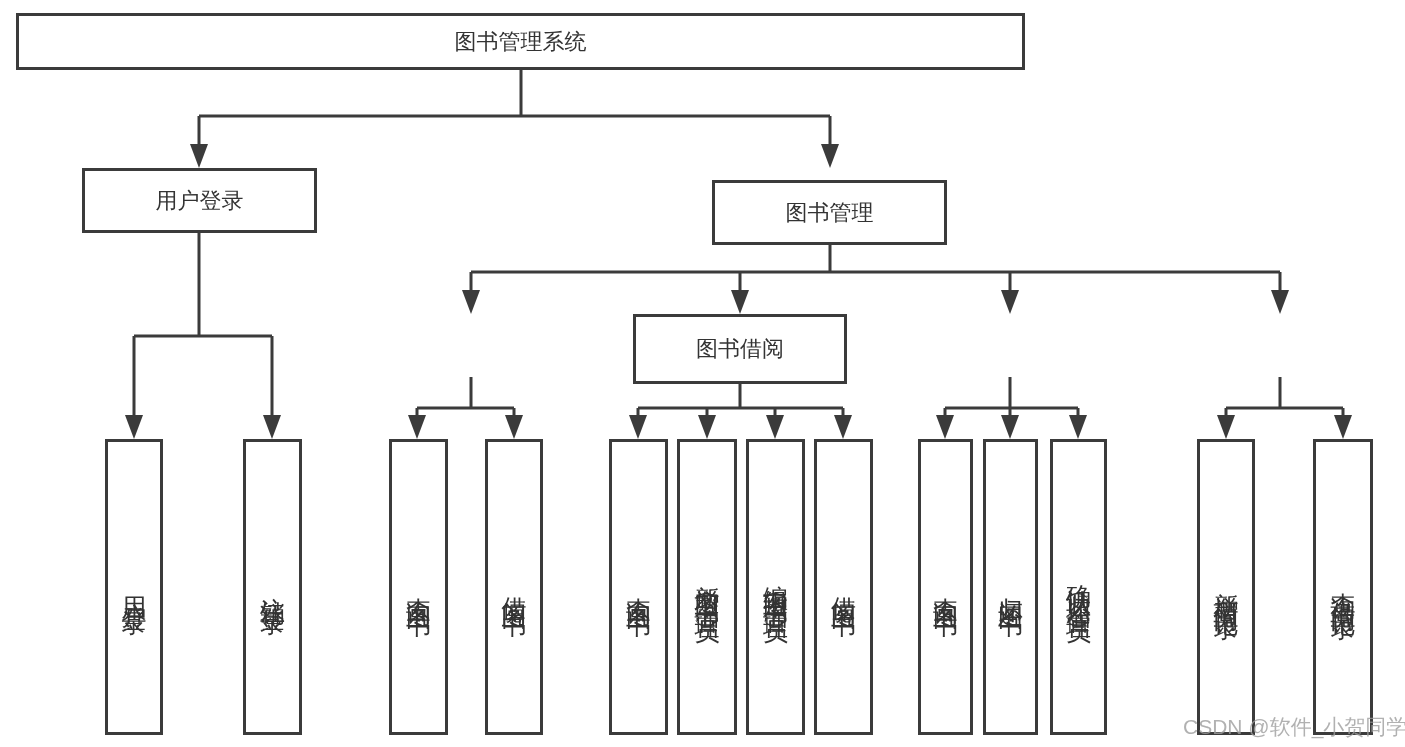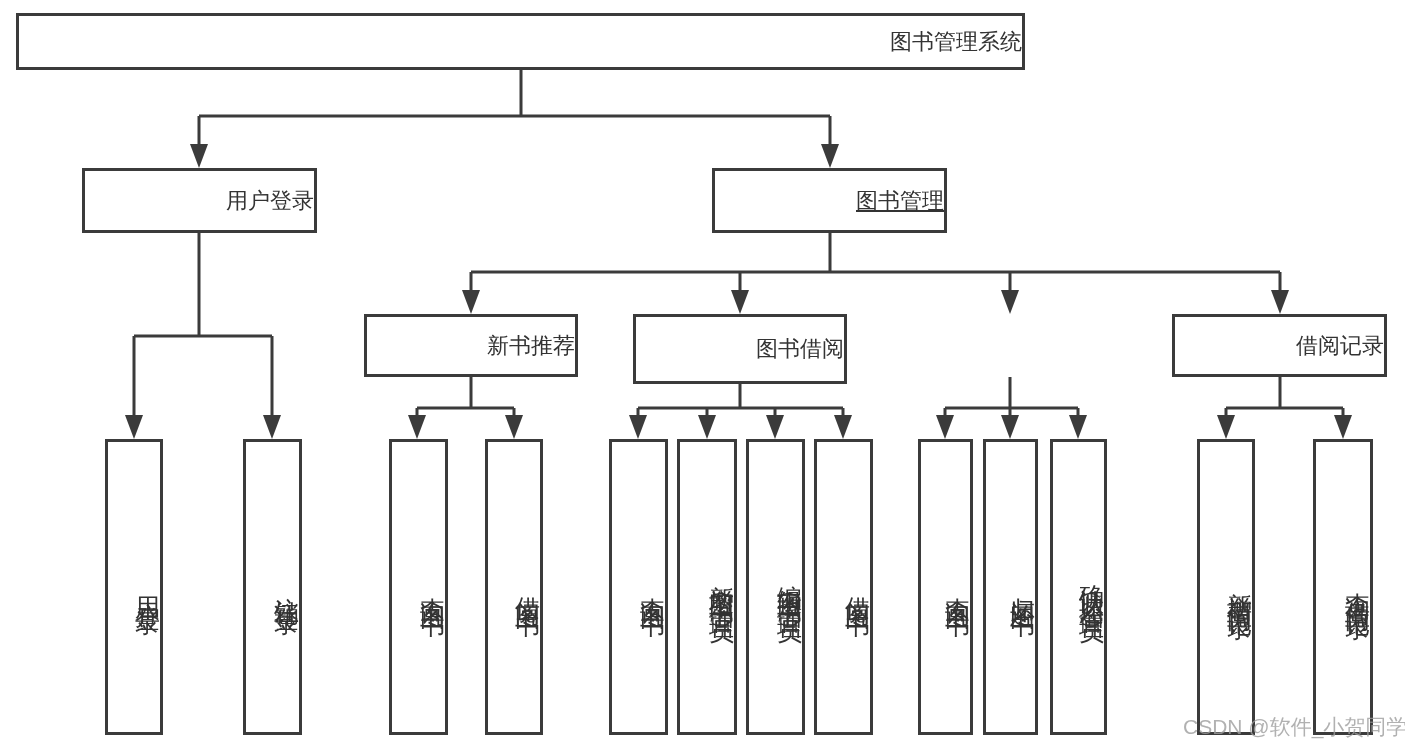--- a/index.html
+++ b/index.html
@@ -3,31 +3,31 @@
 <meta charset="utf-8">
 <style>
   html,body{margin:0;padding:0;background:#ffffff;}
   .canvas{
     position:relative;width:1405px;height:747px;background:#ffffff;
     font-family:"Liberation Sans",sans-serif;color:#333333;overflow:hidden;
   }
   .wires{position:absolute;left:0;top:0;width:1405px;height:747px;}
   .box{
     position:absolute;box-sizing:border-box;background:#ffffff;
-    border:3px solid #3b3b3b;display:flex;align-items:center;justify-content:flex-end;
+    border:3px solid #3b3b3b;display:flex;align-items:center;justify-content:center;
     font-size:22px;color:#333333;z-index:2;
   }
   .leaf .vtxt{
     writing-mode:vertical-rl;text-orientation:mixed;
     font-size:25px;letter-spacing:5px;line-height:1;
   }
   
   #n-root    {left:16px;  top:13px;  width:1009px;height:57px;}
   #n-login   {left:82px;  top:168px; width:235px; height:65px;}
-  #n-mgmt    {left:712px; top:168px; width:235px; height:65px;text-decoration:underline;}
+  #n-mgmt    {left:712px; top:180px; width:235px; height:65px;}
   #n-newbooks{left:364px; top:314px; width:214px; height:63px;}
   #n-borrow  {left:633px; top:314px; width:214px; height:70px;}
   #n-current {left:903px; top:314px; width:214px; height:63px;}
   #n-records {left:1172px;top:314px; width:215px; height:63px;}
   
   .leaf{top:439px;height:296px;}
   #l-login     {left:105px; width:58px;}
   #l-logout    {left:243px; width:59px;}
   #l-nb-query  {left:389px; width:59px;}
   #l-nb-borrow {left:485px; width:58px;}
@@ -87,28 +87,22 @@
     <span>图书管理系统</span>
   </div>
 
   <div class="box" id="n-login">
     <span>用户登录</span>
   </div>
   <div class="box" id="n-mgmt">
     <span>图书管理</span>
   </div>
 
-  <div class="box" id="n-newbooks">
-    <span>新书推荐</span>
-  </div>
   <div class="box" id="n-borrow">
     <span>图书借阅</span>
-  </div>
-  <div class="box" id="n-records">
-    <span>借阅记录</span>
   </div>
 
   <div class="box leaf" id="l-login">
     <span class="vtxt">用户登录</span>
   </div>
   <div class="box leaf" id="l-logout">
     <span class="vtxt">注销登录</span>
   </div>
   <div class="box leaf" id="l-nb-query">
     <span class="vtxt">查询图书</span>

